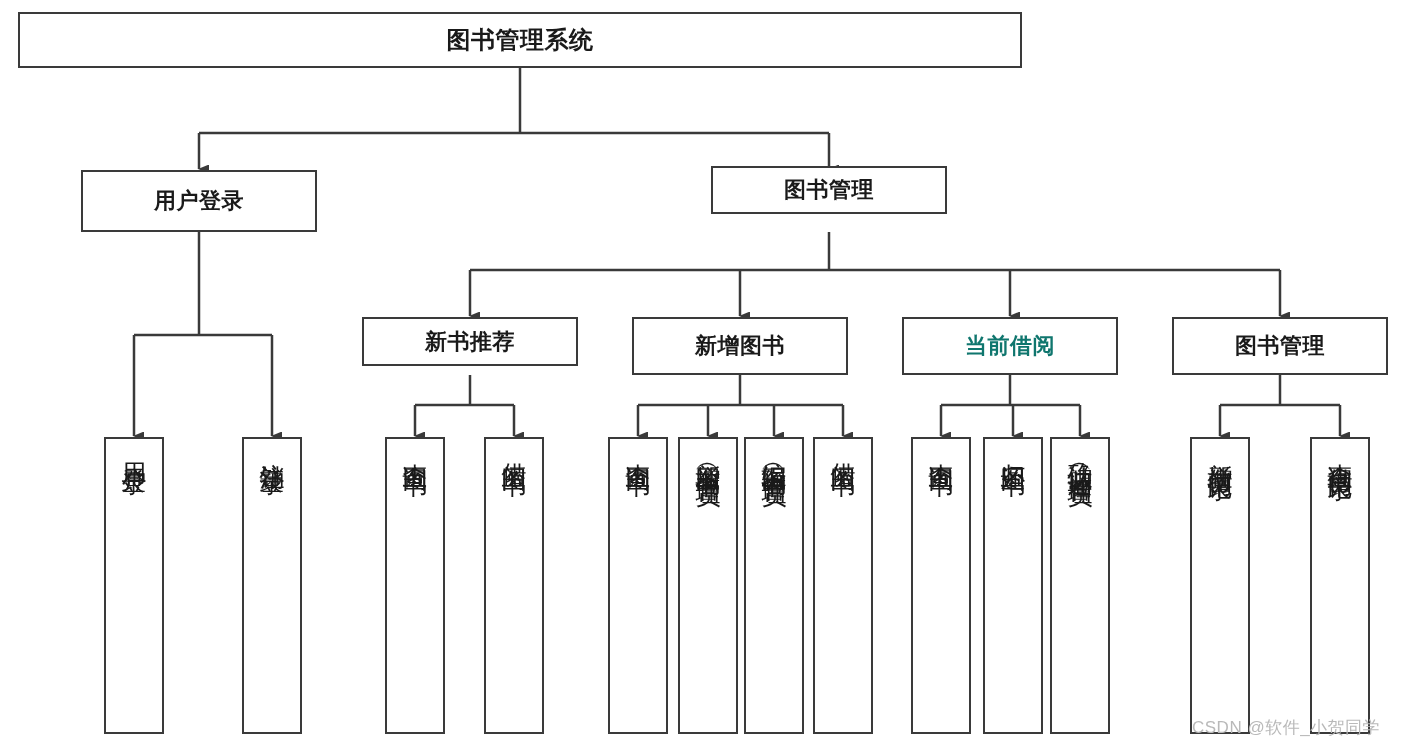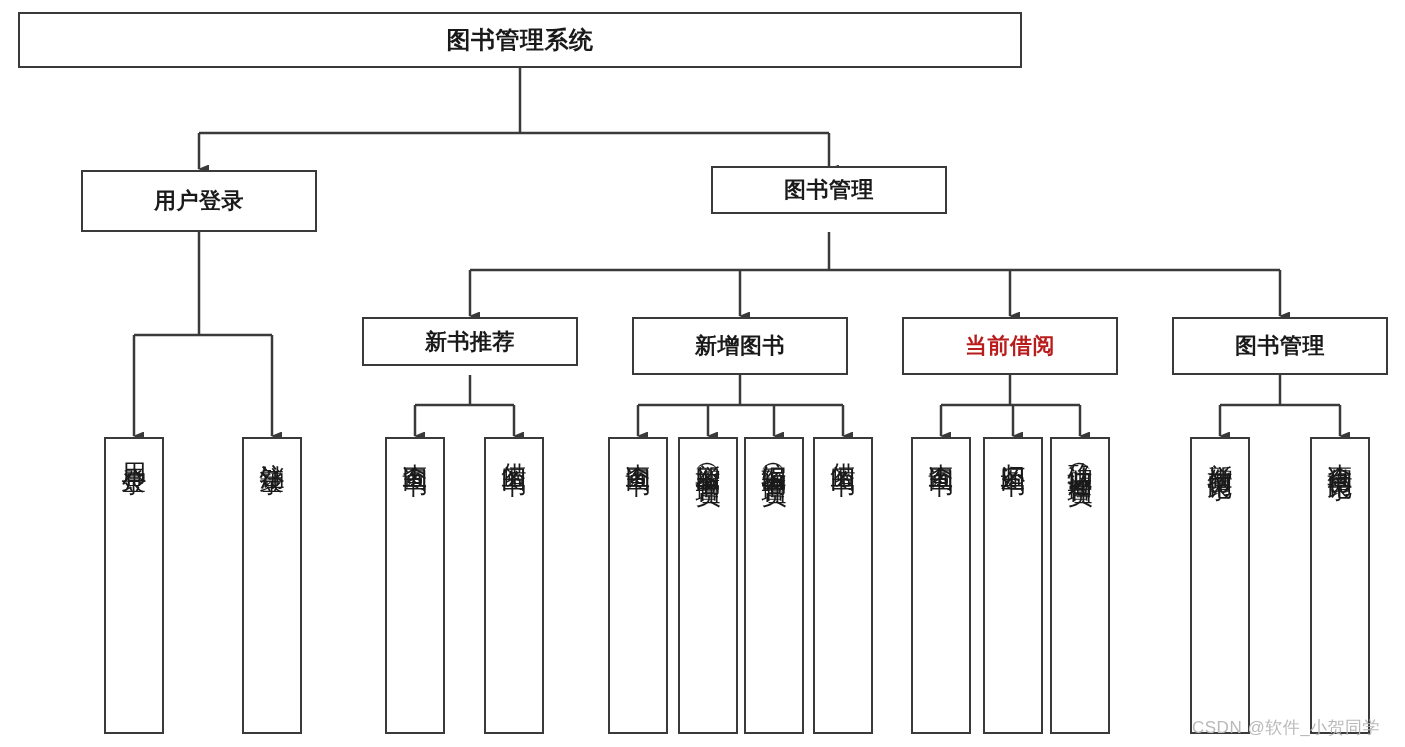--- a/index.html
+++ b/index.html
@@ -127,21 +127,21 @@
       </div>
       <div class="node horizontal" style="left: 711px; top: 166px; width: 236px; height: 48px; border-color: rgb(58, 58, 58); color: rgb(26, 26, 26);">
         <span class="label">图书管理</span>
       </div>
       <div class="node horizontal" style="left: 362px; top: 317px; width: 216px; height: 49px; border-color: rgb(58, 58, 58); color: rgb(26, 26, 26);">
         <span class="label">新书推荐</span>
       </div>
       <div class="node horizontal" style="left: 632px; top: 317px; width: 216px; height: 58px; border-color: rgb(58, 58, 58); color: rgb(26, 26, 26);">
         <span class="label">新增图书</span>
       </div>
-      <div class="node horizontal" style="left: 902px; top: 317px; width: 216px; height: 58px; border-color: rgb(58, 58, 58); color: #b91c1c;">
+      <div class="node horizontal" style="left: 902px; top: 317px; width: 216px; height: 58px; border-color: rgb(58, 58, 58); color: #0f766e;">
         <span class="label">当前借阅</span>
       </div>
       <div class="node horizontal" style="left: 1172px; top: 317px; width: 216px; height: 58px; border-color: rgb(58, 58, 58); color: rgb(26, 26, 26);">
         <span class="label">图书管理</span>
       </div>
       <div class="node vertical" style="left: 104px; top: 437px; width: 60px; height: 297px; border-color: rgb(58, 58, 58); color: rgb(26, 26, 26);">
         <span class="label">用户登录</span>
       </div>
       <div class="node vertical" style="left: 242px; top: 437px; width: 60px; height: 297px; border-color: rgb(58, 58, 58); color: rgb(26, 26, 26);">
         <span class="label">注销登录</span>

